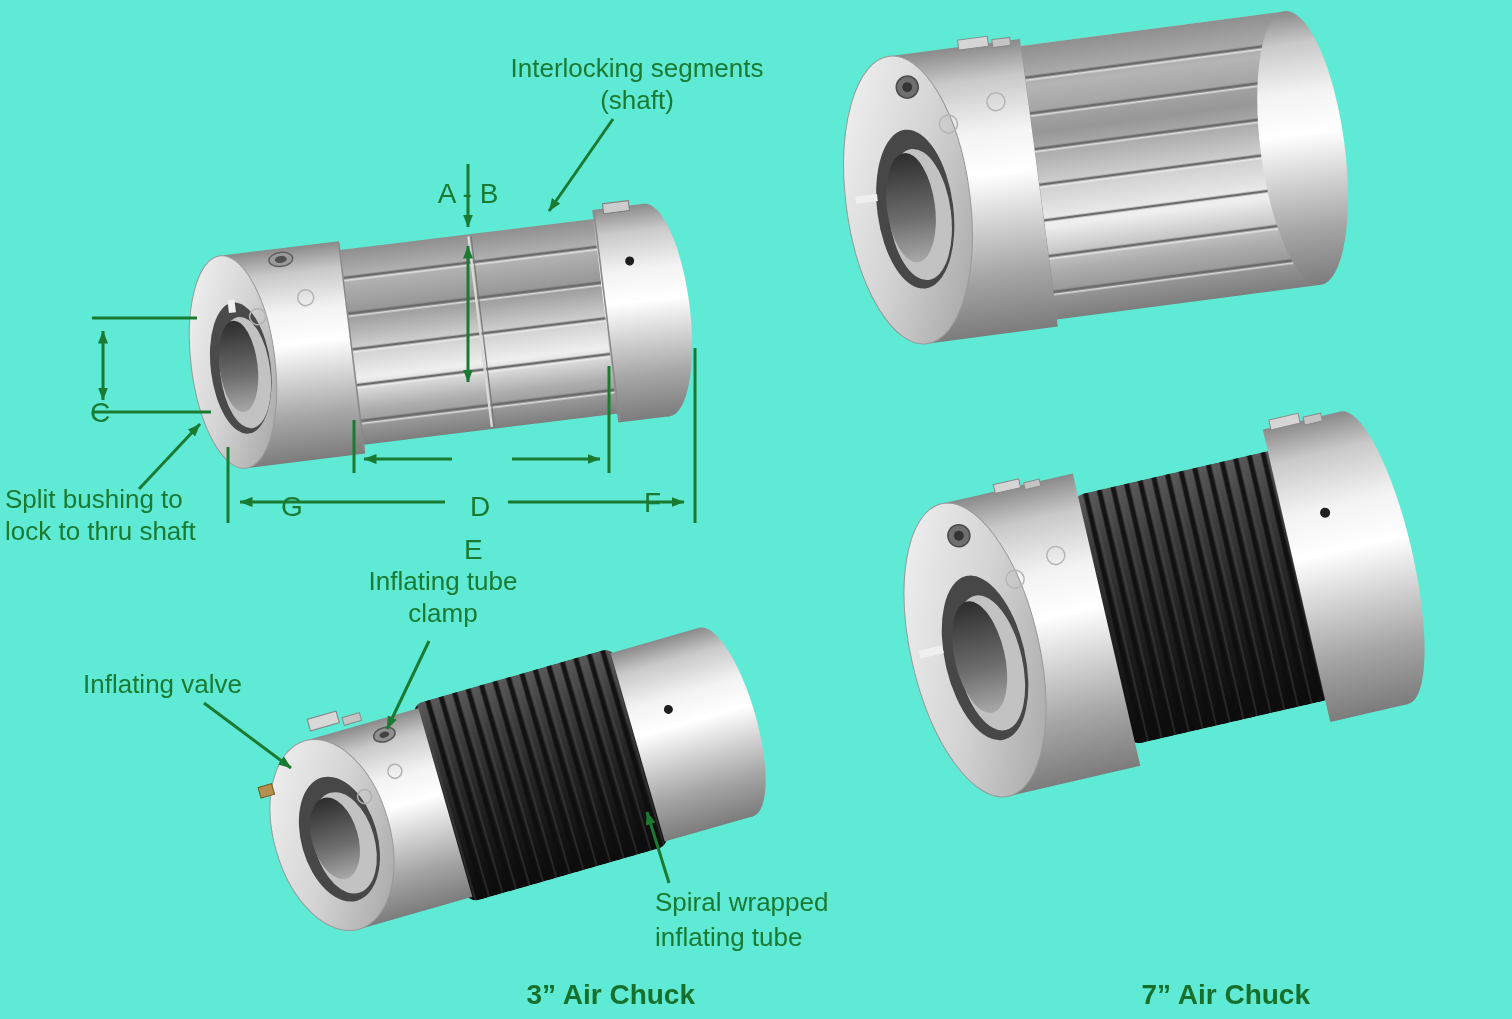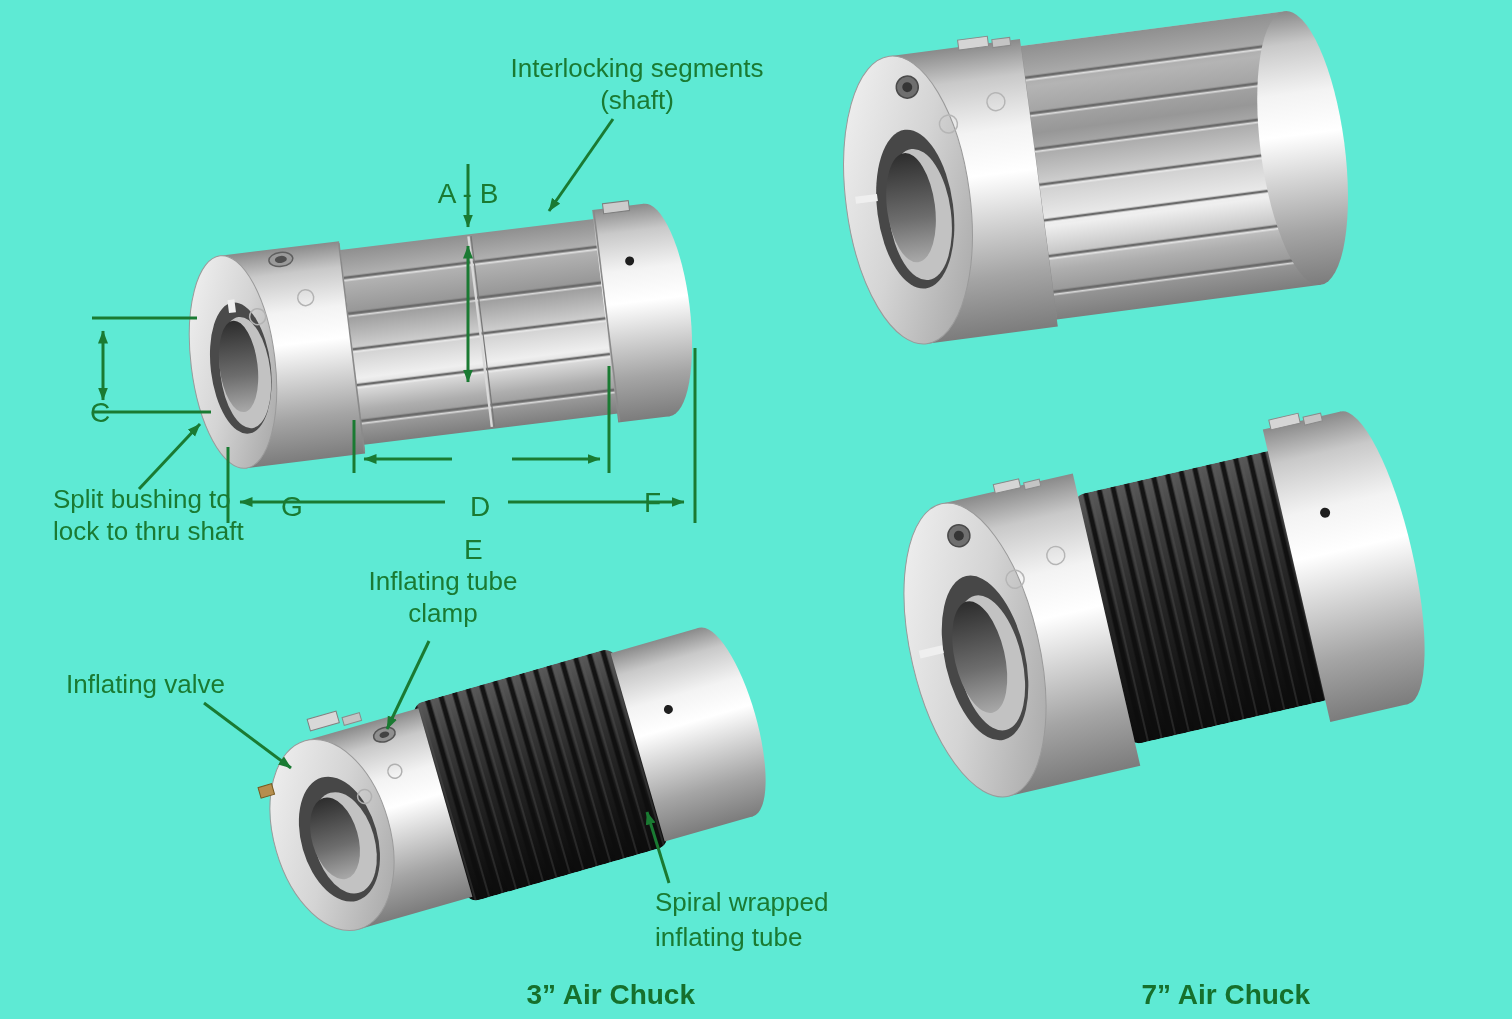--- a/index.html
+++ b/index.html
@@ -29,23 +29,23 @@
     width:240px;
   }
   
   #lbl-interlocking{left:452px;top:52px;width:370px;}
   #lbl-ab{left:408px;top:130px;width:120px;text-align:center;}
   #lbl-c{left:90px;top:349px;}
   #lbl-g{left:281px;top:443px;}
   #lbl-d{left:470px;top:443px;}
   #lbl-f{left:644px;top:439px;}
   #lbl-e{left:464px;top:486px;}
-  #lbl-split{left:5px;top:483px;margin-left:48px;}
+  #lbl-split{left:5px;top:483px;}
   #lbl-clamp{left:343px;top:565px;width:200px;}
-  #lbl-valve{left:66px;top:668px;}
+  #lbl-valve{left:83px;top:668px;}
   #lbl-spiral{left:655px;top:885px;line-height:35px;}
   #caption-3{left:455px;top:979px;}
   #caption-6{left:1070px;top:979px;}
 </style>
 </head>
 <body>
 
 <div class="canvas">
 
   <svg class="art" width="1512" height="1019" viewBox="0 0 1512 1019">

